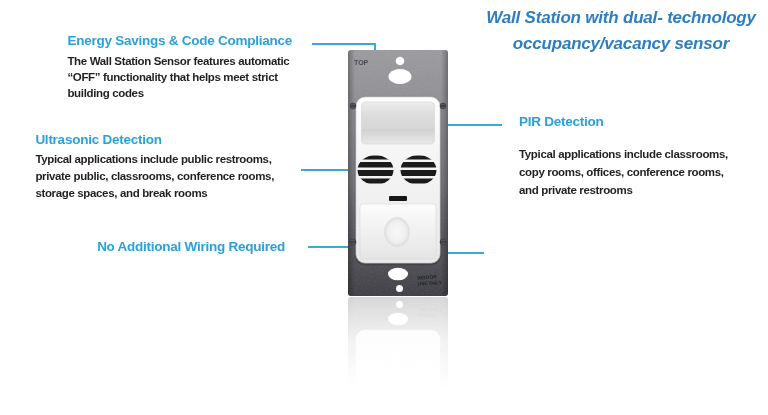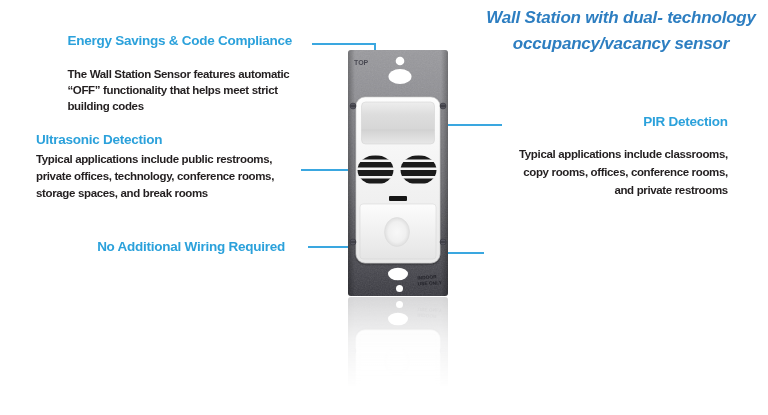--- a/index.html
+++ b/index.html
@@ -12,26 +12,26 @@
 
   
   .page-title{
     position:absolute;left:471px;top:5px;width:300px;
     text-align:center;font-style:italic;font-weight:700;
     font-size:17px;line-height:26px;letter-spacing:-0.2px;
     color:var(--title-blue,#2d7ec1);white-space:nowrap;
   }
   .callout{position:absolute;}
   .callout.align-right{text-align:left;}
-  .callout.align-left{text-align:right;}
+  .callout.align-left{text-align:left;}
   .callout-heading{
     color:var(--heading-blue,#2ba1db);font-weight:700;
     font-size:13.5px;line-height:14px;letter-spacing:-0.25px;white-space:nowrap;
   }
-  .callout-body{margin-top:18px;}
+  .callout-body{margin-top:5px;}
   .callout-body .bline{
     color:var(--body-text,#231f20);font-weight:600;
     font-size:11.5px;letter-spacing:-0.35px;white-space:nowrap;
   }
   .lh16 .bline{line-height:16px;}
   .lh17 .bline{line-height:17px;}
   .lh18 .bline{line-height:18px;}
 
   
   .h-line,.v-line,.dot{position:absolute;background:var(--connector-blue,#3aa7e0);}
@@ -66,21 +66,21 @@
       <div class="bline">The Wall Station Sensor features automatic</div>
       <div class="bline">“OFF” functionality that helps meet strict</div>
       <div class="bline">building codes</div>
     </div>
   </div>
 
   <div class="callout align-right lh17" style="right:494px;top:133px;">
     <div class="callout-heading">Ultrasonic Detection</div>
     <div class="callout-body" style="margin-top:4px;">
       <div class="bline">Typical applications include public restrooms,</div>
-      <div class="bline">private offices, technology, conference rooms,</div>
+      <div class="bline">private public, classrooms, conference rooms,</div>
       <div class="bline">storage spaces, and break rooms</div>
     </div>
   </div>
 
   <div class="callout align-right" style="right:483px;top:240px;">
     <div class="callout-heading">No Additional Wiring Required</div>
   </div>
 
   <div class="callout align-left lh18" style="left:519px;top:115px;">
     <div class="callout-heading">PIR Detection</div>

